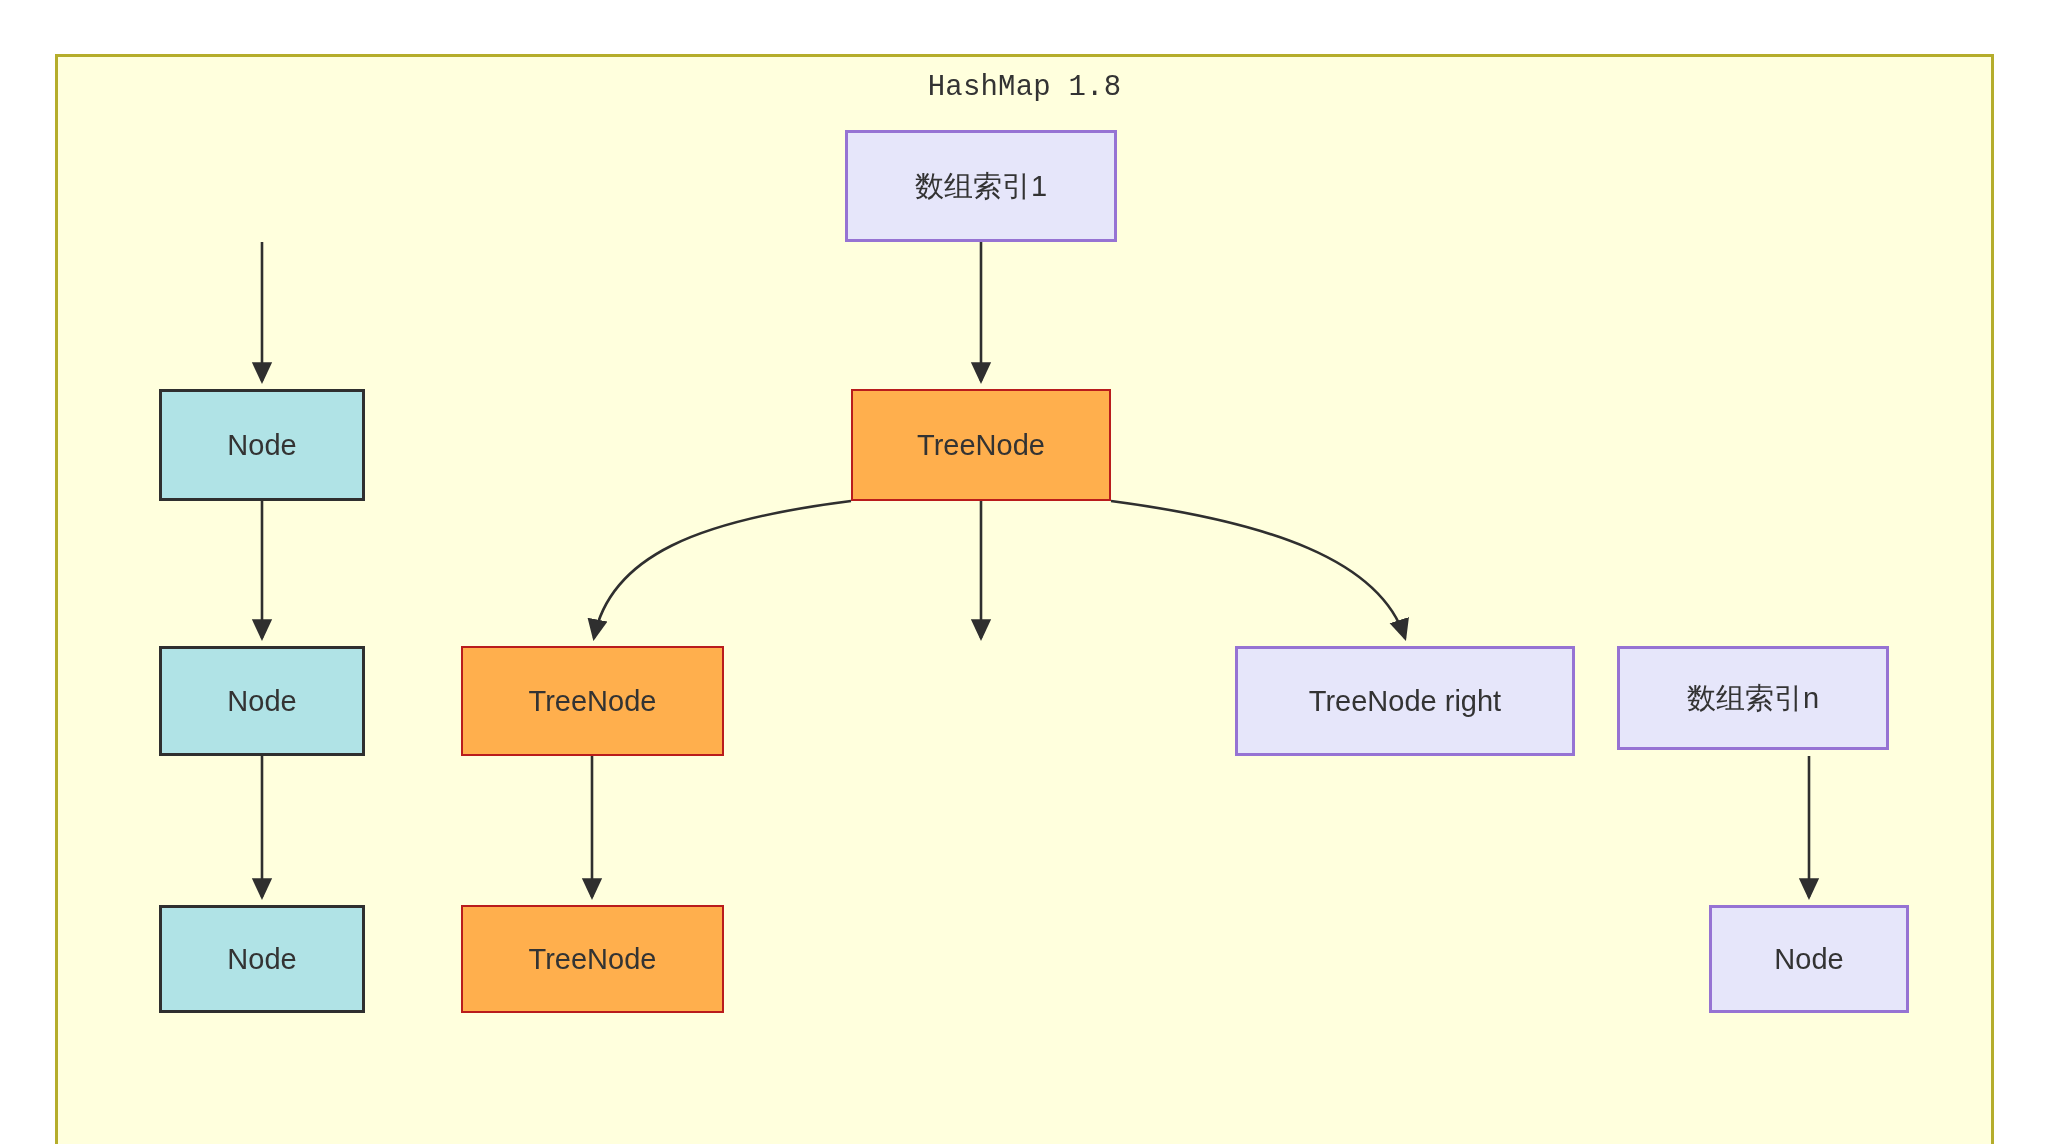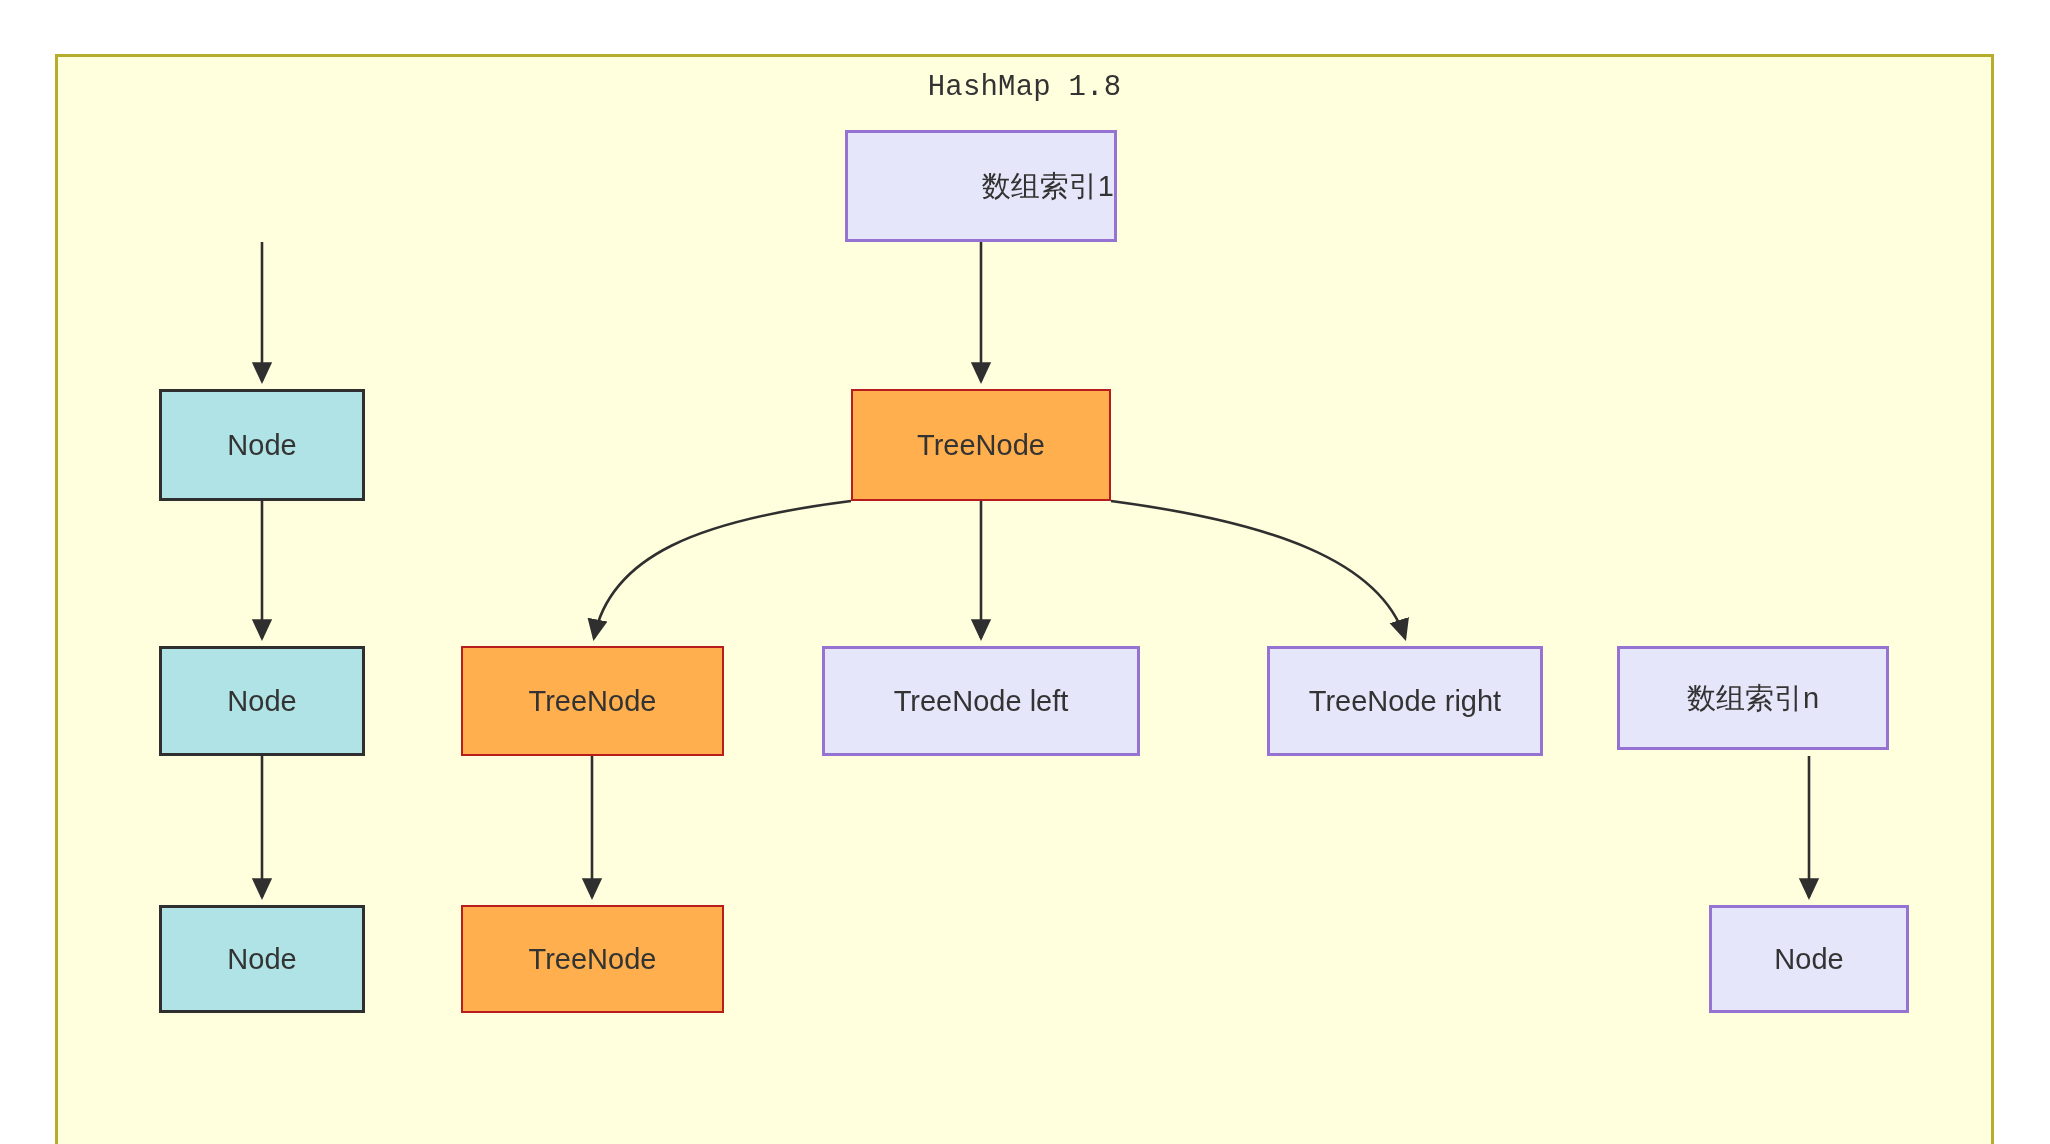--- a/index.html
+++ b/index.html
@@ -121,45 +121,42 @@
     <path d="M981,501 L981,638" fill="none" stroke="#2f2f2f" stroke-width="2.6" marker-end="url(#arrowhead)"></path>
 
     <path d="M1111,501 C1270,522 1380,560 1405,638" fill="none" stroke="#2f2f2f" stroke-width="2.6" marker-end="url(#arrowhead)"></path>
 
     <path d="M592,756 L592,897" fill="none" stroke="#2f2f2f" stroke-width="2.6" marker-end="url(#arrowhead)"></path>
 
     <path d="M1809,756 L1809,897" fill="none" stroke="#2f2f2f" stroke-width="2.6" marker-end="url(#arrowhead)"></path>
   </svg>
 
 
-  <div class="node lavender" style="left:845px; top:130px; width:272px; height:112px;justify-content:flex-end;">
+  <div class="node lavender" style="left:845px; top:130px; width:272px; height:112px;">
     <span class="node-label">数组索引1</span>
   </div>
 
   <div class="node teal" style="left:159px; top:389px; width:206px; height:112px;">
     <span class="node-label">Node</span>
   </div>
 
   <div class="node orange" style="left:851px; top:389px; width:260px; height:112px;">
     <span class="node-label">TreeNode</span>
   </div>
 
   <div class="node teal" style="left:159px; top:646px; width:206px; height:110px;">
     <span class="node-label">Node</span>
   </div>
 
   <div class="node orange" style="left:461px; top:646px; width:263px; height:110px;">
     <span class="node-label">TreeNode</span>
   </div>
 
-  <div class="node lavender" style="left:822px; top:646px; width:318px; height:110px;">
-    <span class="node-label">TreeNode left</span>
-  </div>
 
-  <div class="node lavender" style="left:1235px; top:646px; width:276px; height:110px;margin-left:32px;">
+  <div class="node lavender" style="left:1235px; top:646px; width:340px; height:110px;">
     <span class="node-label">TreeNode right</span>
   </div>
 
   <div class="node lavender" style="left:1617px; top:646px; width:272px; height:104px;">
     <span class="node-label">数组索引n</span>
   </div>
 
   <div class="node teal" style="left:159px; top:905px; width:206px; height:108px;">
     <span class="node-label">Node</span>
   </div>

